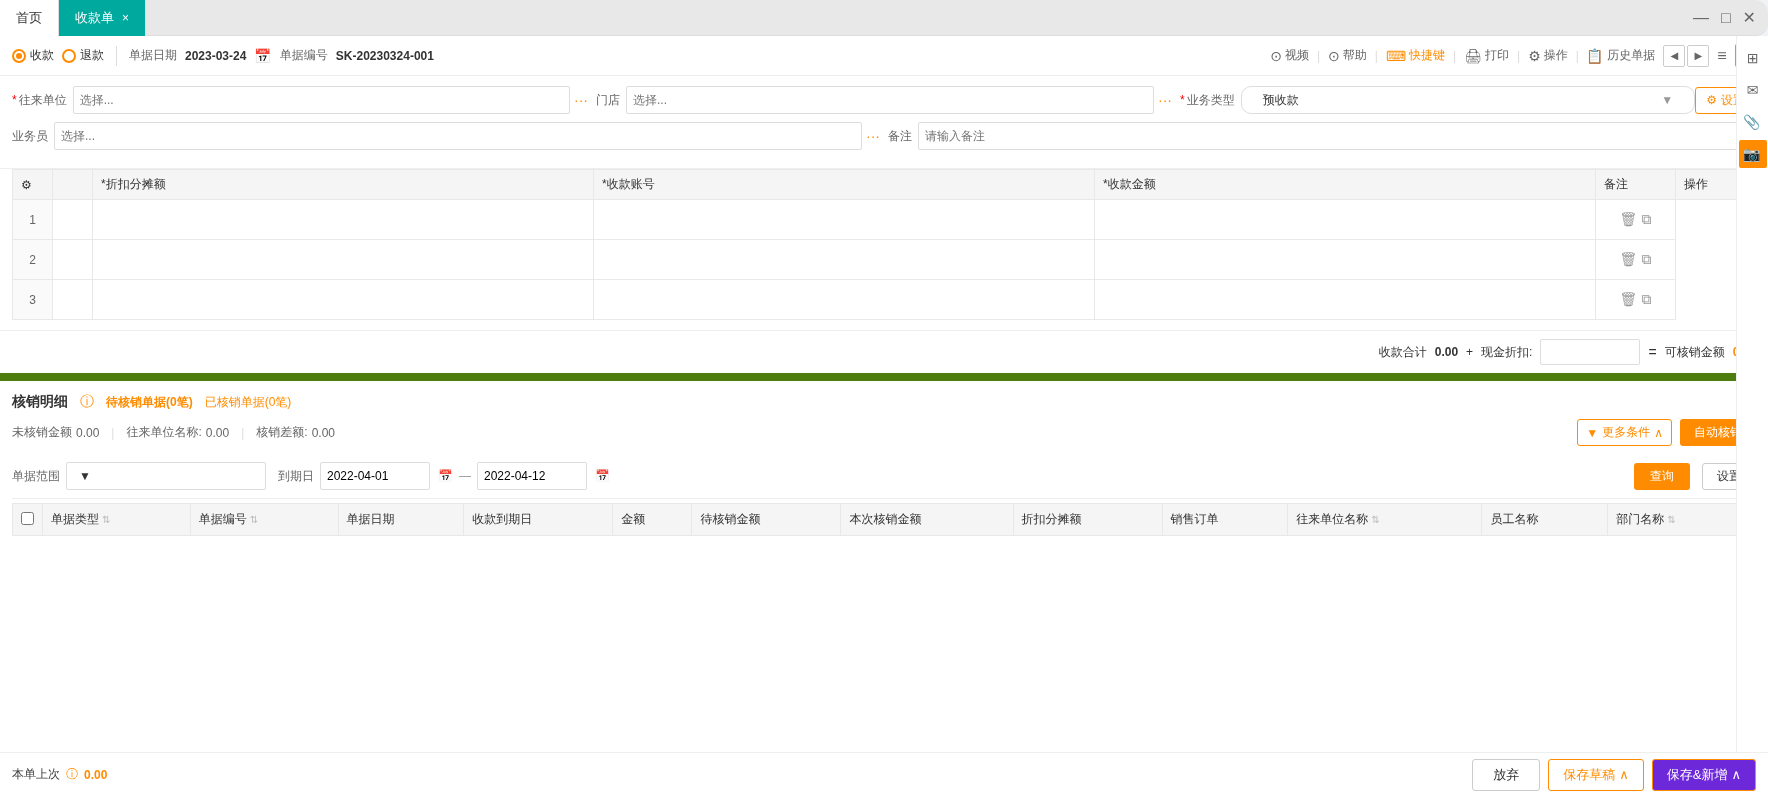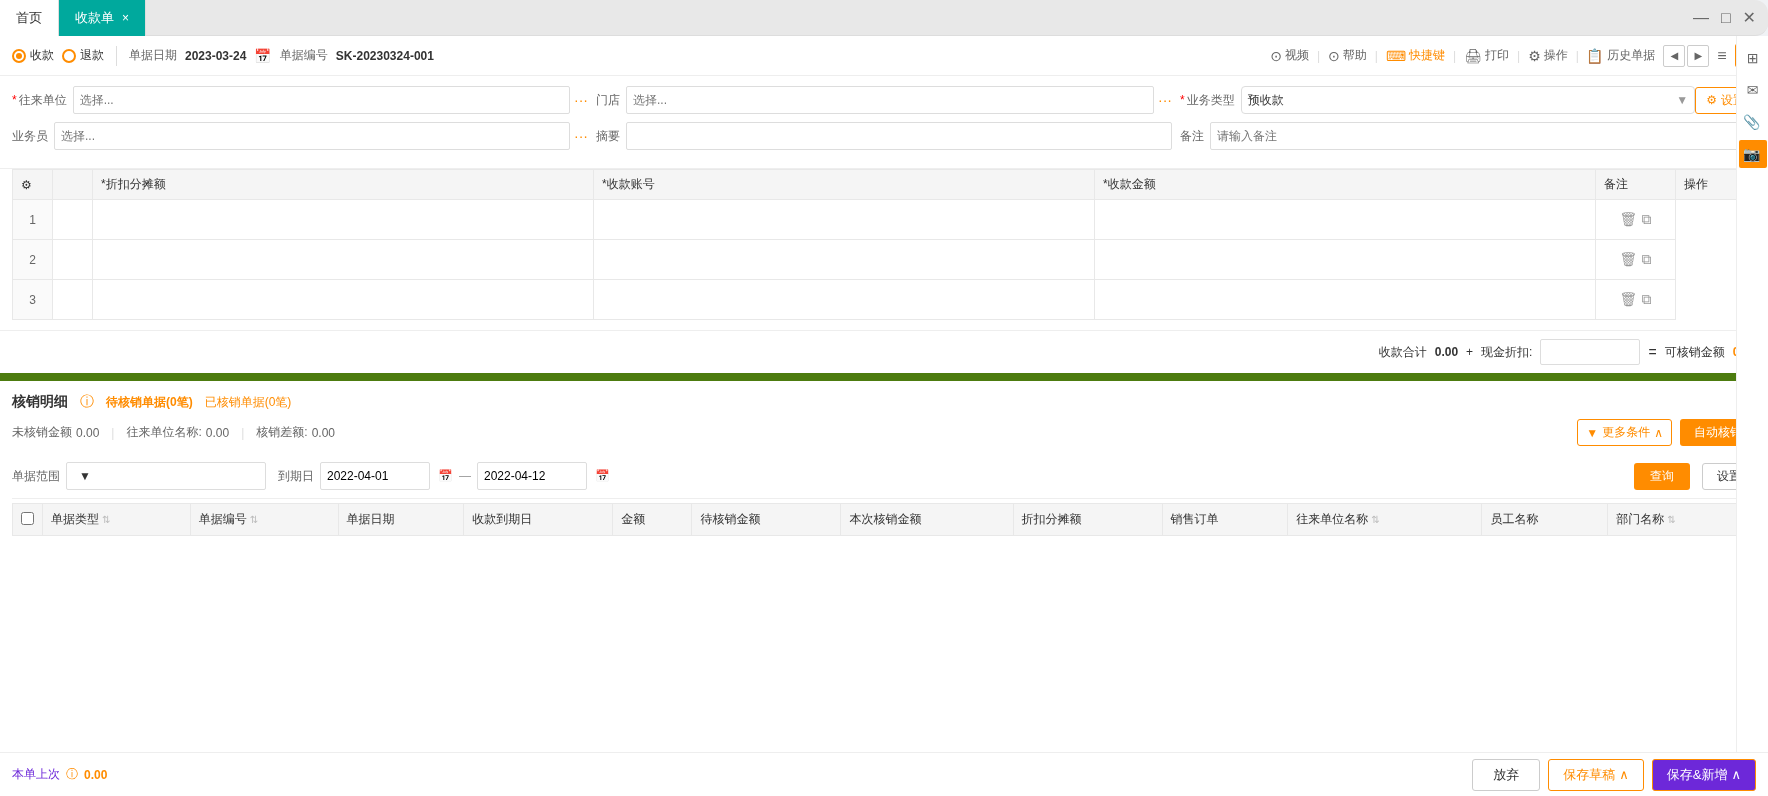--- a/index.html
+++ b/index.html
@@ -55,21 +55,21 @@
     .form-label { color: #666; white-space: nowrap; margin-right: 6px; font-size: 12px; }
     .required-mark { color: red; margin-right: 2px; }
     .form-input {
       flex: 1; height: 28px; border: 1px solid #ddd; border-radius: 2px;
       padding: 0 6px; font-size: 12px; color: #999; outline: none;
       min-width: 0;
     }
     .more-btn { color: #ff8c00; cursor: pointer; font-size: 14px; margin-left: 4px; flex-shrink: 0; }
     .business-type-select {
       display: flex; align-items: center; flex: 1;
-      border: 1px solid #ddd; border-radius: 4px; height: 28px; padding: 0 6px;
+      border: 1px solid #ddd; border-radius: 10px; height: 28px; padding: 0 21px;
       justify-content: space-between; cursor: pointer;
     }
     .business-type-select .value { color: #333; }
     .business-type-select .arrow { color: #999; }
 
     
     .table-area { padding: 0 12px 10px; }
     .data-table { width: 100%; border-collapse: collapse; }
     .data-table th {
       background: #f5f5f5; border: 1px solid #e8e8e8; padding: 6px 8px;
@@ -159,21 +159,21 @@
     .th-sortable { display: flex; align-items: center; gap: 3px; cursor: pointer; }
     .sort-icon { color: #bbb; font-size: 10px; display: flex; flex-direction: column; line-height: 1; }
 
     
     .footer-bar {
       display: flex; align-items: center; padding: 8px 12px;
       background: #fff; border-top: 1px solid #eee; position: fixed;
       bottom: 0; left: 0; right: 0; height: 44px;
     }
     .footer-left { display: flex; align-items: center; gap: 6px; }
-    .footer-label { color: #6d28d9; }
+    .footer-label { color: #404040; }
     .footer-value { color: #ff8c00; font-weight: bold; }
     .footer-info-icon { color: #ff8c00; cursor: pointer; }
     .footer-actions { margin-left: auto; display: flex; gap: 8px; }
     .btn-abandon {
       padding: 6px 20px; background: #fff; color: #333;
       border: 1px solid #ccc; border-radius: 3px; cursor: pointer; font-size: 13px;
     }
     .btn-save-draft {
       display: flex; align-items: center; padding: 6px 14px; background: #fff; color: #ff8c00;
       border: 1px solid #ff8c00; border-radius: 3px; cursor: pointer; font-size: 13px; gap: 4px;
@@ -309,24 +309,20 @@
       </div>
     </div>
     <div class="form-row">
 
       <div class="form-field" style="flex: 2;">
         <span class="form-label">业务员</span>
         <input class="form-input" type="text" placeholder="选择..." style="">
         <span class="more-btn">···</span>
       </div>
 
-      <div class="form-field" style="flex: 2;">
-        <span class="form-label">摘要</span>
-        <input class="form-input" type="text" style="">
-      </div>
 
       <div class="form-field" style="flex: 2;">
         <span class="form-label">备注</span>
         <input class="form-input" type="text" placeholder="请输入备注" style="">
       </div>
     </div>
   </div>
 
   <div class="table-area">
     <div class="table-wrapper">

